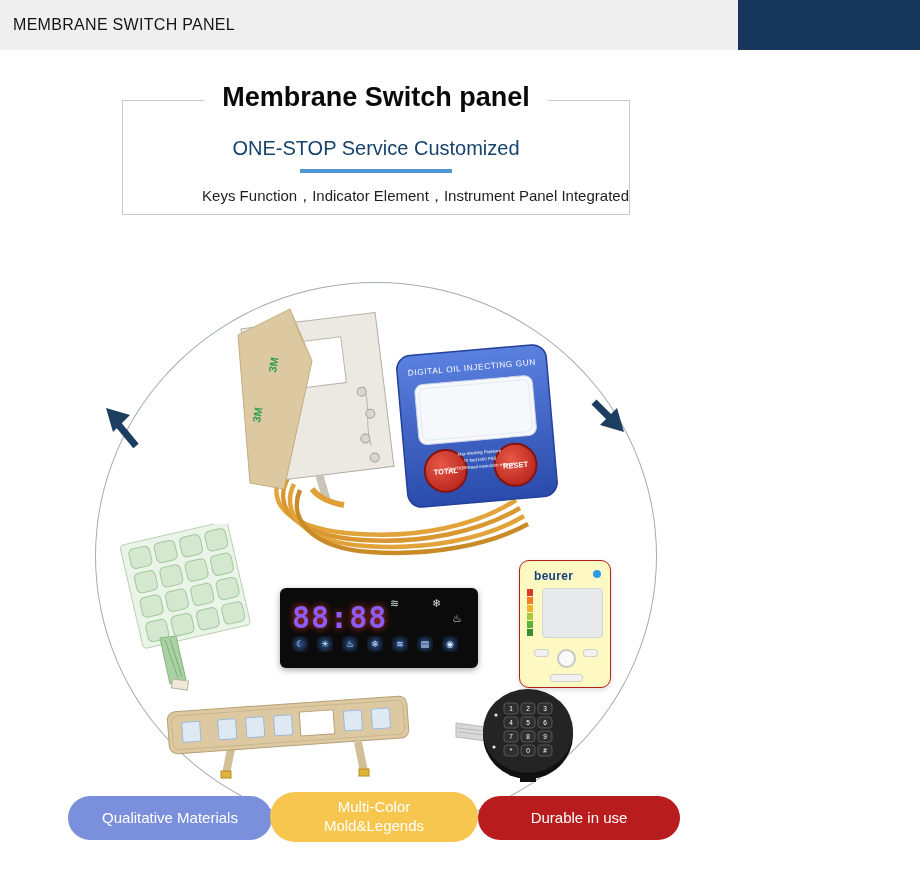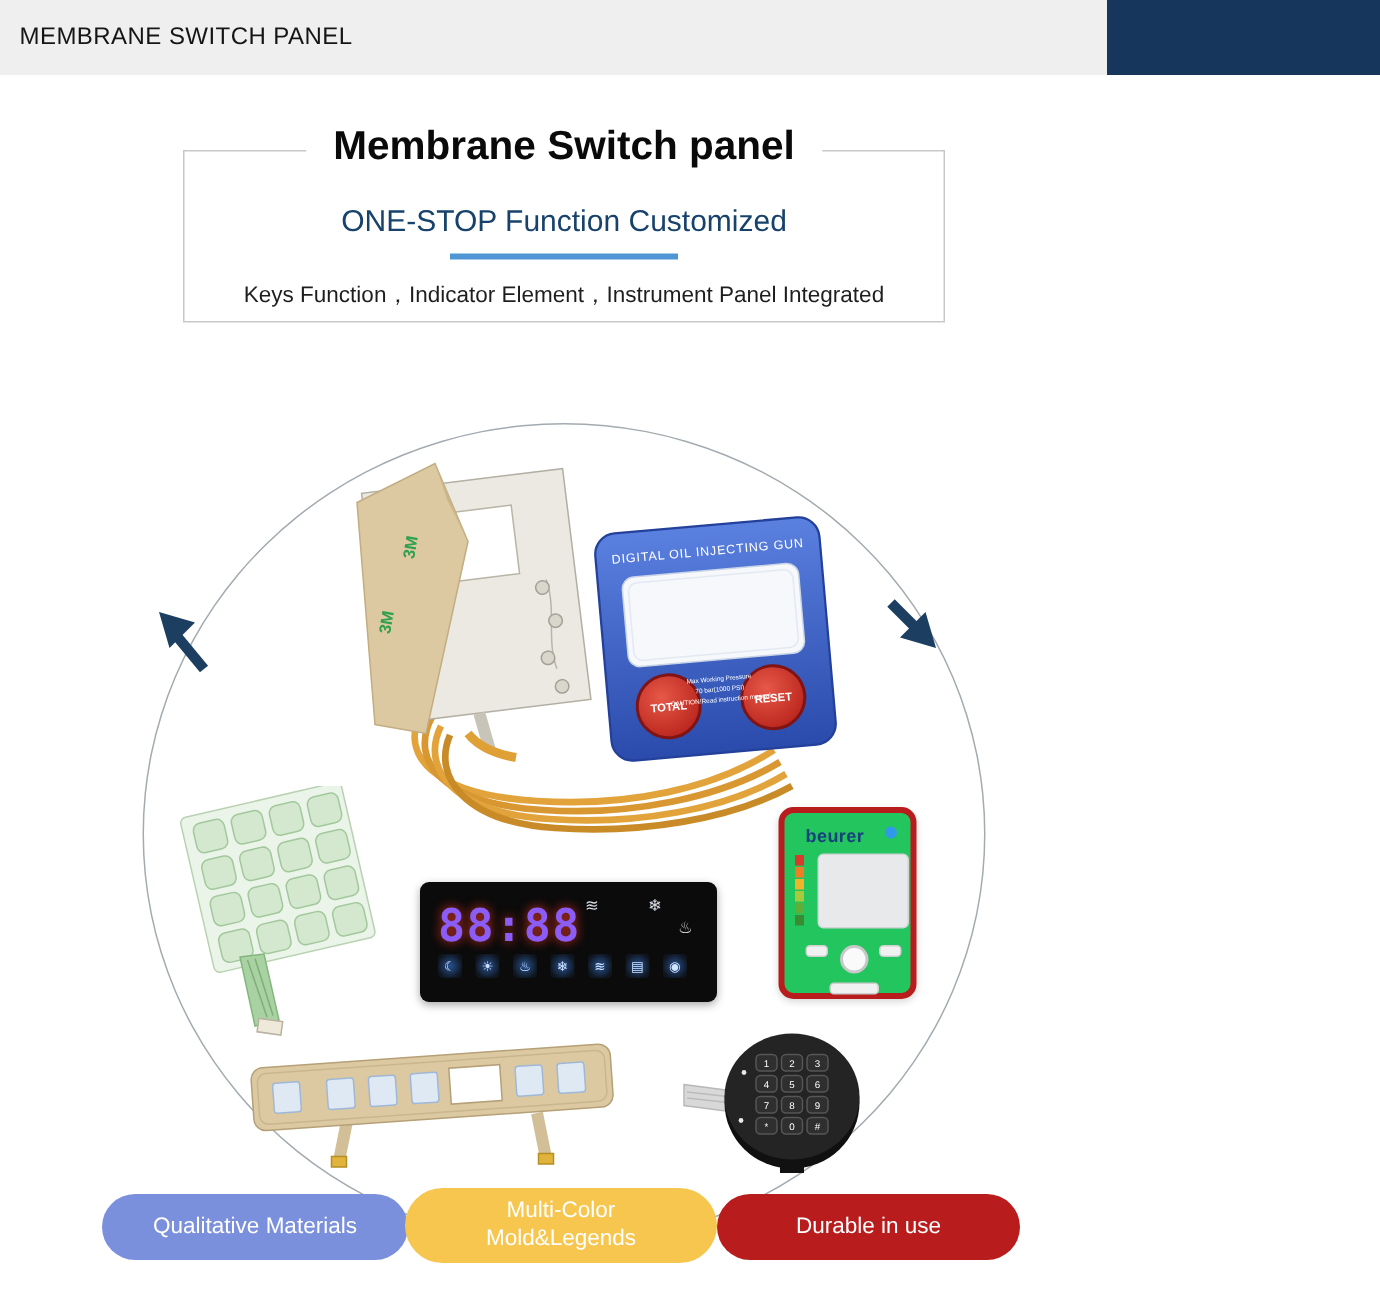--- a/index.html
+++ b/index.html
@@ -11,34 +11,34 @@
   
   .topbar { position:absolute; left:0; top:0; width:920px; height:50px; background:#efefef; }
   .topbar-title { position:absolute; left:13px; top:0; line-height:50px; font-size:16px; color:#151515; letter-spacing:.3px; }
   .topbar-accent { position:absolute; right:0; top:0; width:182px; height:50px; background:#16375b; }
 
   
   .hero-box { position:absolute; left:122px; top:100px; width:508px; height:115px; border:1px solid #c8c8c8; }
   .hero-title { position:absolute; left:50%; top:-19px; transform:translateX(-50%); background:#fff; padding:0 18px; font-size:27px; font-weight:bold; color:#0a0a0a; white-space:nowrap; }
   .hero-subtitle { position:absolute; left:0; width:100%; top:36px; text-align:center; font-size:20px; color:#17426b; }
   .hero-underline { position:absolute; left:50%; transform:translateX(-50%); top:68px; width:152px; height:4px; background:#4e97d4; }
-  .hero-tagline { position:absolute; left:0; width:100%; top:86px; text-align:center; font-size:15px; color:#1e1e1e; }
+  .hero-tagline { position:absolute; left:0; width:100%; top:86px; text-align:right; font-size:15px; color:#1e1e1e; }
 
   
   .big-circle { position:absolute; left:95px; top:282px; width:562px; height:548px; border:1px solid #a3abb0; border-radius:50%; }
 
   
   .display-panel { position:absolute; left:280px; top:588px; width:198px; height:80px; background:#0b0b0b; border-radius:6px; box-shadow:0 2px 6px rgba(0,0,0,.35); z-index:3; }
   .seg-display { position:absolute; left:12px; top:12px; font-family:"DejaVu Sans Mono", monospace; font-size:30px; font-weight:bold; color:#8b5cf6; text-shadow:0 0 7px rgba(255,60,40,.8); letter-spacing:1px; }
   .panel-top-icon { position:absolute; color:#d8dee4; font-size:11px; }
   .panel-icon-row { position:absolute; left:12px; top:48px; display:flex; gap:9px; }
   .panel-icon { width:16px; height:16px; border-radius:3px; background:radial-gradient(circle, rgba(64,140,255,.55) 0%, rgba(64,140,255,.08) 75%); color:#cfe4ff; font-size:9px; line-height:16px; text-align:center; }
 
   
-  .bp-device { position:absolute; left:519px; top:538px; width:92px; height:128px; background:#22c55e; border:4px solid #b91c1c; border-radius:10px; box-shadow:0 2px 5px rgba(0,0,0,.15); z-index:3; }
+  .bp-device { position:absolute; left:519px; top:560px; width:92px; height:128px; background:#fef9c3; border:1px solid #b91c1c; border-radius:10px; box-shadow:0 2px 5px rgba(0,0,0,.15); z-index:3; }
   .bp-brand { position:absolute; left:14px; top:8px; font-size:12px; font-weight:bold; color:#16417c; letter-spacing:.3px; }
   .bp-bt { position:absolute; right:9px; top:9px; width:8px; height:8px; border-radius:50%; background:#2f9be8; }
   .bp-scale { position:absolute; left:7px; top:28px; display:flex; flex-direction:column; gap:1px; }
   .bp-scale div { width:6px; height:7px; }
   .bp-screen { position:absolute; left:22px; top:27px; width:61px; height:50px; background:#e7e9eb; border:1px solid #d2d5d8; border-radius:4px; }
   .bp-btn-s { position:absolute; width:15px; height:8px; background:#f1f1f1; border:1px solid #cfcfcf; border-radius:3px; }
   .bp-btn-round { position:absolute; left:37px; top:88px; width:19px; height:19px; background:#fafafa; border:2px solid #c8c8c8; border-radius:50%; }
   .bp-btn-wide { position:absolute; left:30px; top:113px; width:33px; height:8px; background:#f1f1f1; border:1px solid #cfcfcf; border-radius:3px; }
 
   
@@ -59,21 +59,21 @@
 
 <div class="page">
 
   <div class="topbar">
     <span class="topbar-title">MEMBRANE SWITCH PANEL</span>
     <div class="topbar-accent"></div>
   </div>
 
   <div class="hero-box">
     <div class="hero-title">Membrane Switch panel</div>
-    <div class="hero-subtitle">ONE-STOP Function Customized</div>
+    <div class="hero-subtitle">ONE-STOP Service Customized</div>
     <div class="hero-underline"></div>
     <div class="hero-tagline">Keys Function，Indicator Element，Instrument Panel Integrated</div>
   </div>
 
   <div class="big-circle"></div>
 
   <svg class="abs" style="left:100px;top:402px;" width="44" height="48" viewBox="0 0 44 48">
     <line x1="36" y1="44" x2="17" y2="21" stroke="#1c3e60" stroke-width="7"></line>
     <polygon points="6,6 30,13 13,30" fill="#1c3e60"></polygon>
   </svg>

